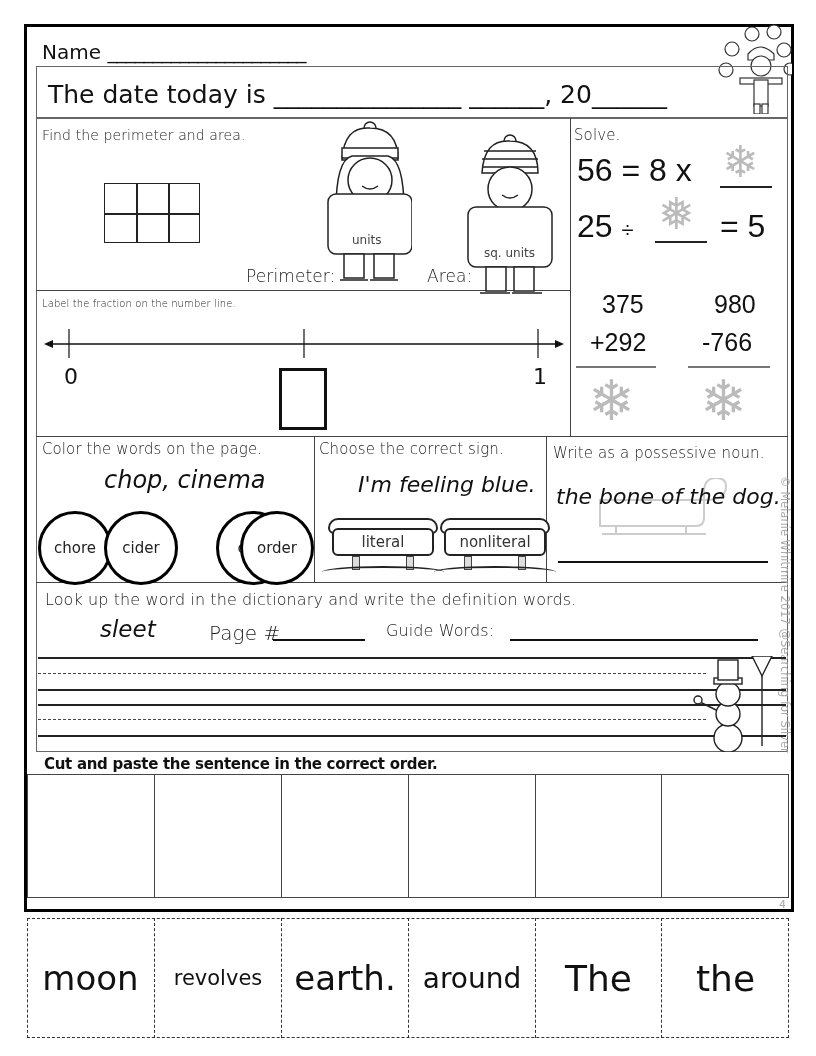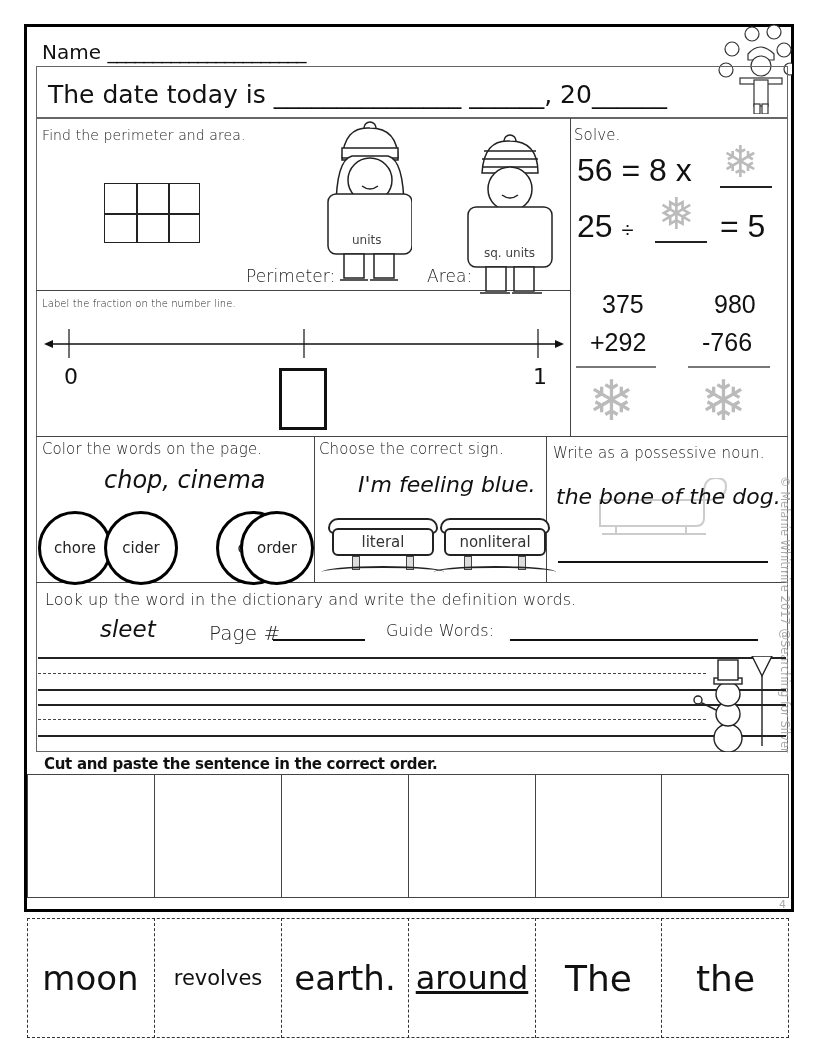--- a/index.html
+++ b/index.html
@@ -256,21 +256,21 @@
 <div class="abs" style="left:27px; top:918px; width:762px; height:120px; border:1.5px dashed #333;"></div>
 <div class="cut-cell" style="left:27px; width:128px; font-size:34px;">
     <span>moon</span>
   </div>
 <div class="cut-cell" style="left:155px; width:127px; font-size:21px;">
     <span>revolves</span>
   </div>
 <div class="cut-cell" style="left:282px; width:127px; font-size:34px;">
     <span>earth.</span>
   </div>
-<div class="cut-cell" style="left:409px; width:127px; font-size:32px;text-decoration:underline;">
+<div class="cut-cell" style="left:409px; width:127px; font-size:28px;">
     <span>around</span>
   </div>
 <div class="cut-cell" style="left:536px; width:126px; font-size:36px;">
     <span>The</span>
   </div>
 <div class="cut-cell" style="left:662px; width:127px; font-size:36px; border-right:none;">
     <span>the</span>
   </div>
 
 </body></html>

